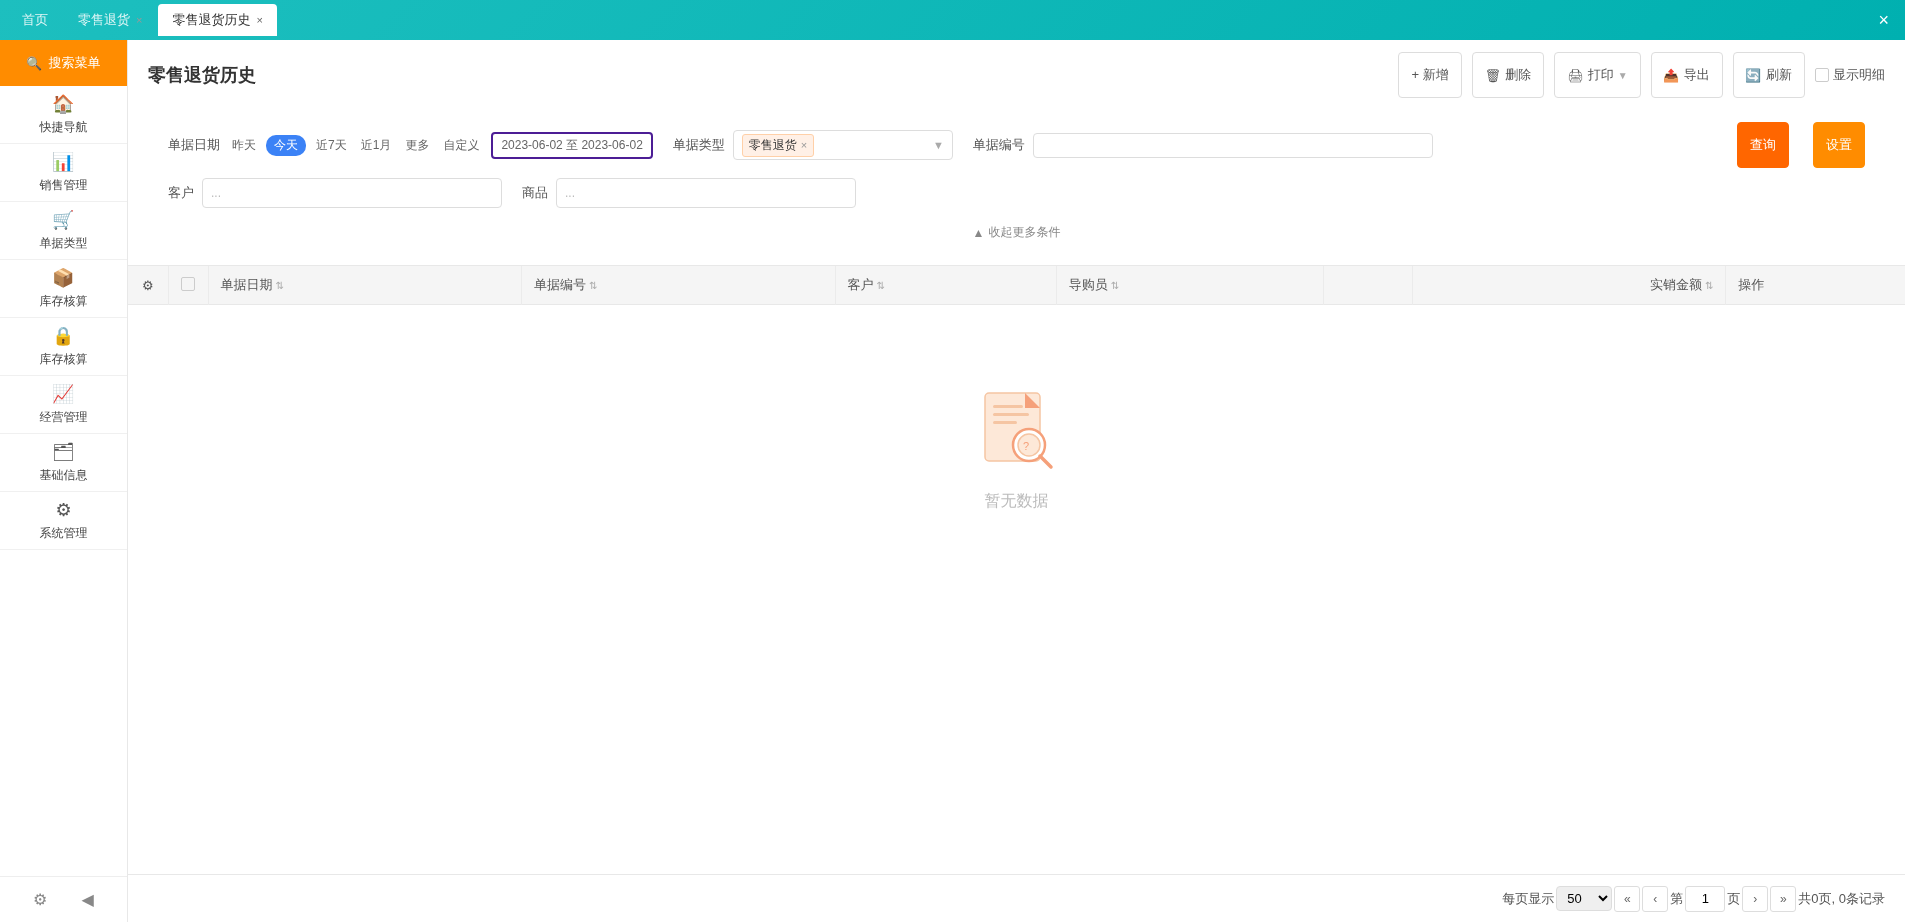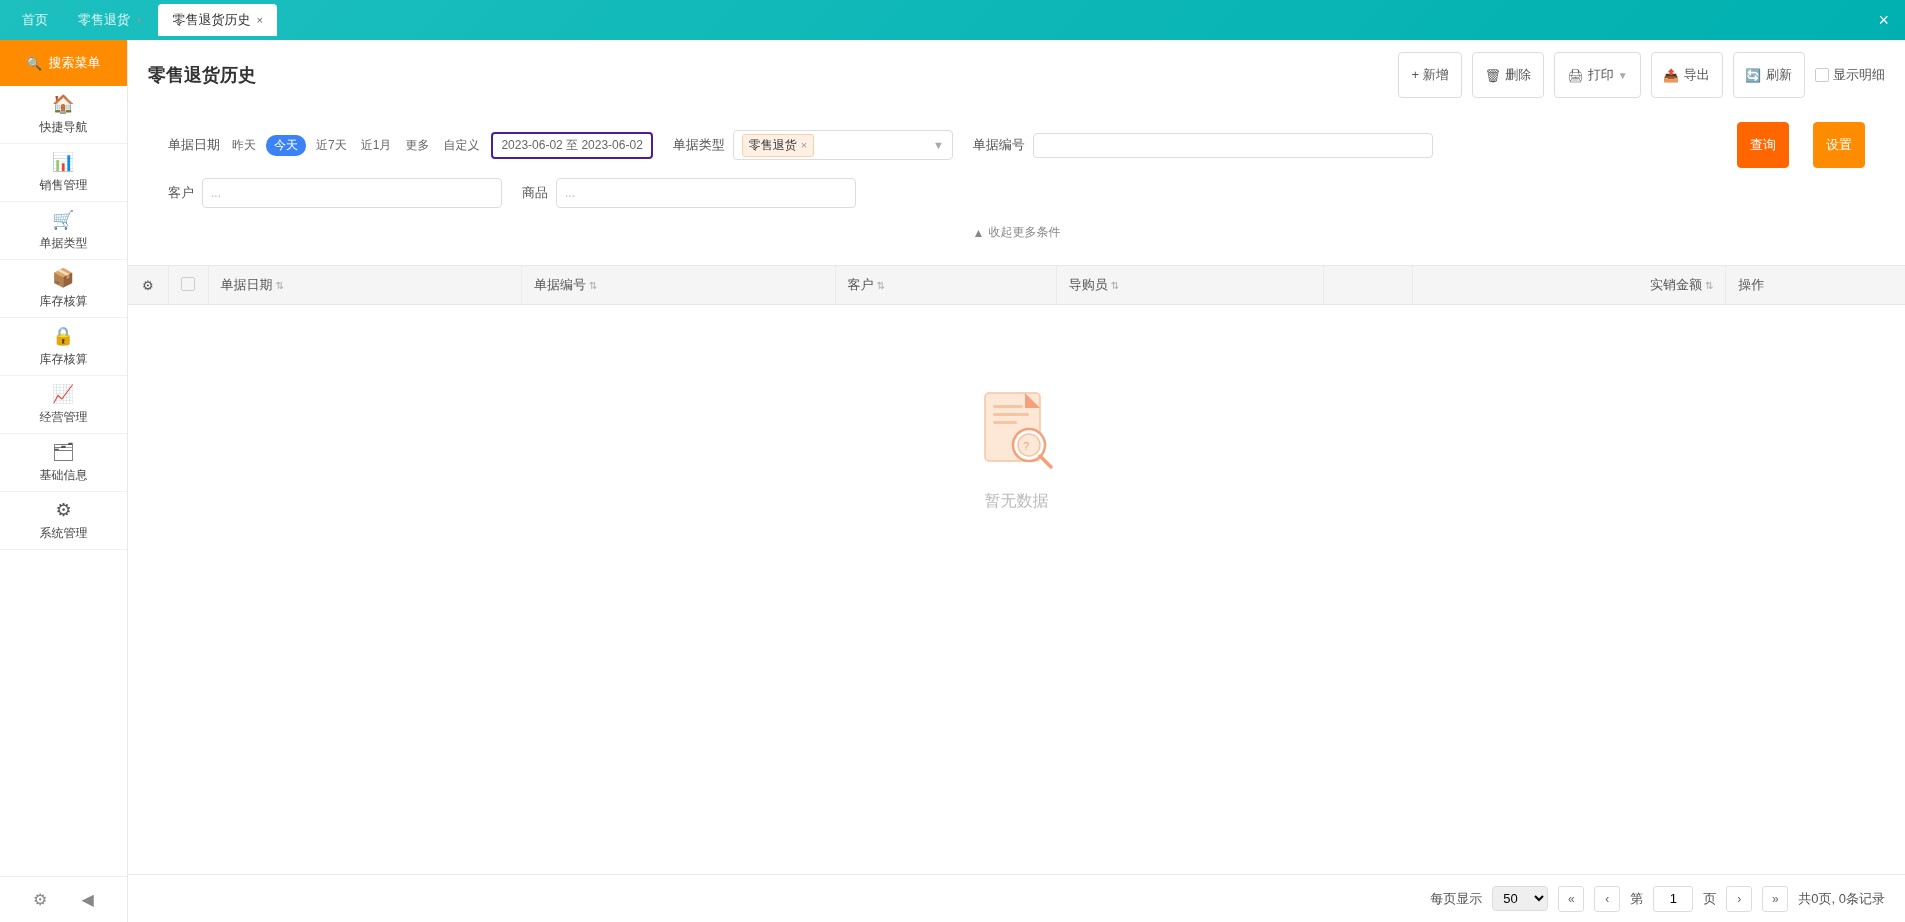--- a/index.html
+++ b/index.html
@@ -295,21 +295,21 @@
 
     
     .pagination-bar {
       height: 48px;
       background: #fff;
       border-top: 1px solid #e8e8e8;
       display: flex;
       align-items: center;
       justify-content: flex-end;
       padding: 0 20px;
-      gap: 10px;
+      gap: 2px;
       font-size: 13px;
       color: #555;
       flex-shrink: 0;
     }
     .pagination-select {
       border: 1px solid #ddd;
       border-radius: 4px;
       padding: 3px 6px;
       font-size: 13px;
     }

